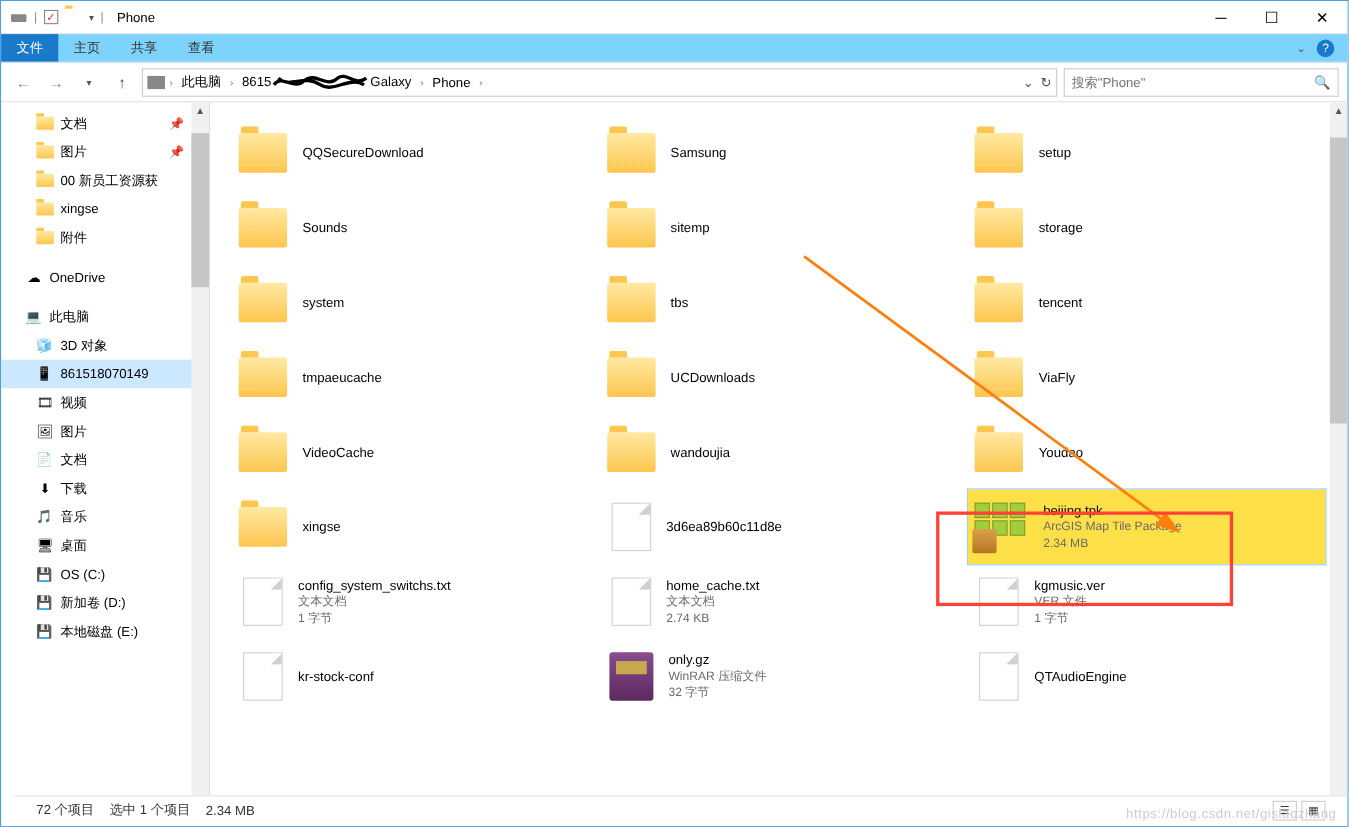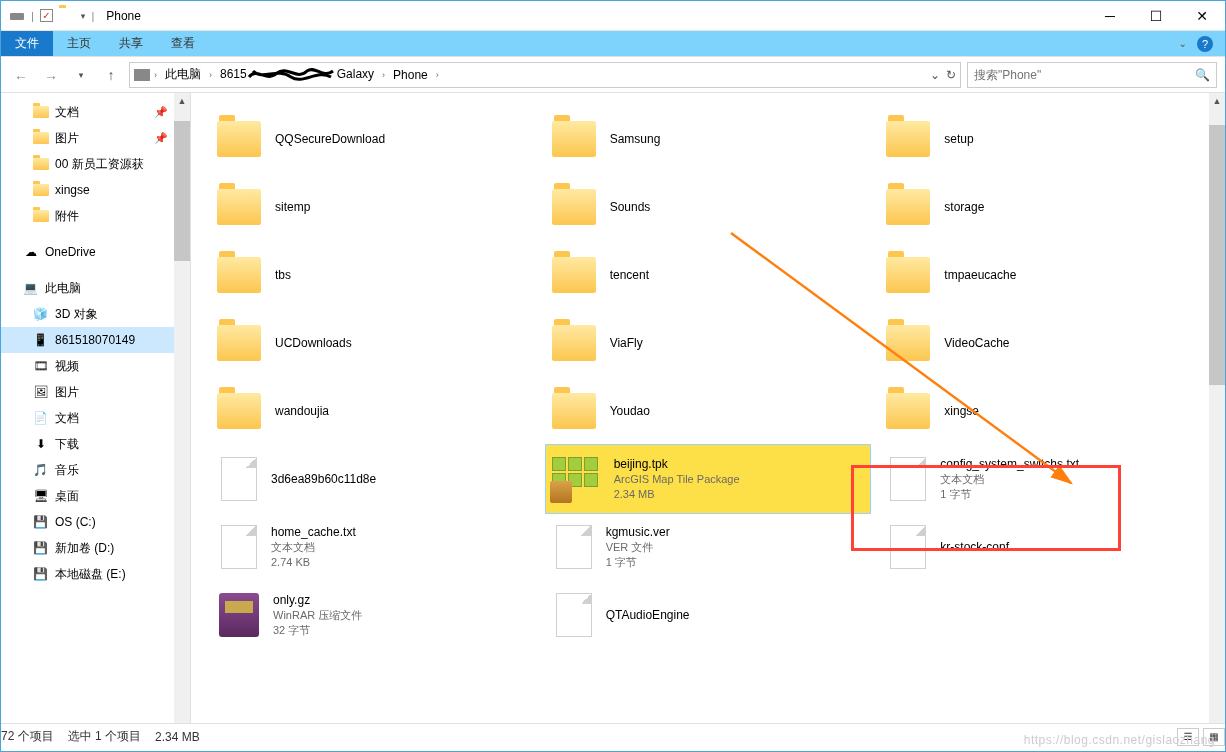--- a/index.html
+++ b/index.html
@@ -53,21 +53,21 @@
 .file-sub { color: #6a6a6a; font-size: 11px; }
 .tpk-icon { width: 48px; height: 44px; flex-shrink:0; position: relative; }
 .tpk-icon .grid { display: grid; grid-template-columns: repeat(3,14px); grid-template-rows: repeat(2,14px); gap:2px; }
 .tpk-icon .cell { background:#a3cc3f; border:1px solid #7fa02c; }
 .tpk-icon .box { position:absolute; bottom:-2px; left:-2px; width:22px; height:22px; background:linear-gradient(#d9a24a,#b47420); border-radius:2px; }
 .rar-icon { width: 40px; height: 44px; flex-shrink:0; background: linear-gradient(#8a4c8f,#5b2960); border-radius:3px; position:relative; margin-left:2px; }
 .rar-icon::after{content:"";position:absolute;top:8px;left:6px;right:6px;height:12px;background:#c9a94e;}
 .scroll-r { position:absolute; right:0; top:0; width:16px; height:100%; background:#f0f0f0; }
 .scroll-r .thumb{width:100%; height:260px; background:#c6c6c6; margin-top:16px;}
 .scroll-r .arr{height:16px;display:flex;align-items:center;justify-content:center;font-size:9px;color:#555;}
-.statusbar { height: 26px; border-top: 1px solid #e1e1e1; display:flex; align-items:center; font-size:12px; padding:0 0; gap:14px; color:#333; }
+.statusbar { height: 26px; border-top: 1px solid #e1e1e1; display:flex; align-items:center; font-size:12px; padding:0 20px; gap:14px; color:#333;margin-left:12px; }
 .statusbar .right { margin-left:auto; display:flex; gap:4px; }
 .view-btn { width:22px; height:18px; border:1px solid #ccc; display:flex; align-items:center; justify-content:center; font-size:10px; }
 .annotation-box { position:absolute; border:3px solid #ff4136; }
 .annotation-arrow { position:absolute; }
 .watermark { position:absolute; right:10px; bottom:4px; font-size:12px; color:#ccc; letter-spacing:0.5px; }
 .checkbox { width:13px; height:13px; border:1px solid #888; display:inline-flex; align-items:center; justify-content:center; font-size:10px; color:#c0392b; }
 </style>
 </head>
 <body>
 
@@ -252,33 +252,39 @@
         </div>
         <div class="file-item">
           <div class="big-folder"></div>
           <div class="file-info">
             <div>setup</div>
           </div>
         </div>
         <div class="file-item">
           <div class="big-folder"></div>
           <div class="file-info">
+            <div>Sounds</div>
+          </div>
+        </div>
+        <div class="file-item">
+          <div class="big-folder"></div>
+          <div class="file-info">
             <div>sitemp</div>
           </div>
         </div>
         <div class="file-item">
           <div class="big-folder"></div>
           <div class="file-info">
-            <div>Sounds</div>
-          </div>
-        </div>
-        <div class="file-item">
-          <div class="big-folder"></div>
-          <div class="file-info">
             <div>storage</div>
+          </div>
+        </div>
+        <div class="file-item">
+          <div class="big-folder"></div>
+          <div class="file-info">
+            <div>system</div>
           </div>
         </div>
         <div class="file-item">
           <div class="big-folder"></div>
           <div class="file-info">
             <div>tbs</div>
           </div>
         </div>
         <div class="file-item">
           <div class="big-folder"></div>

